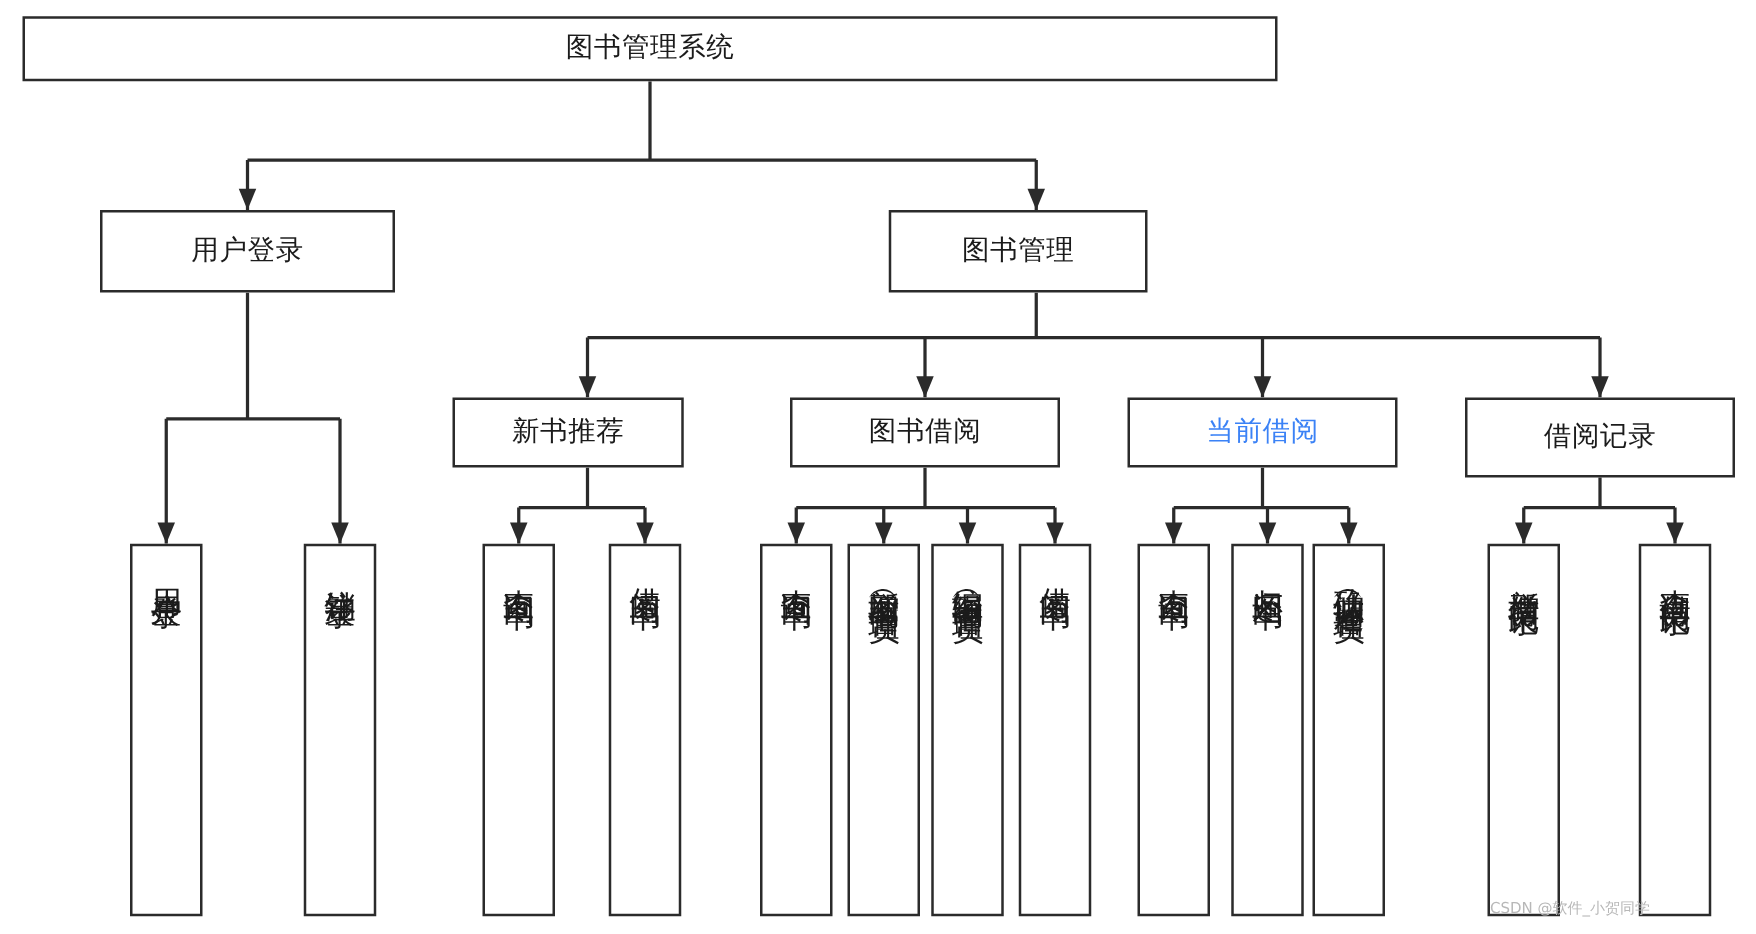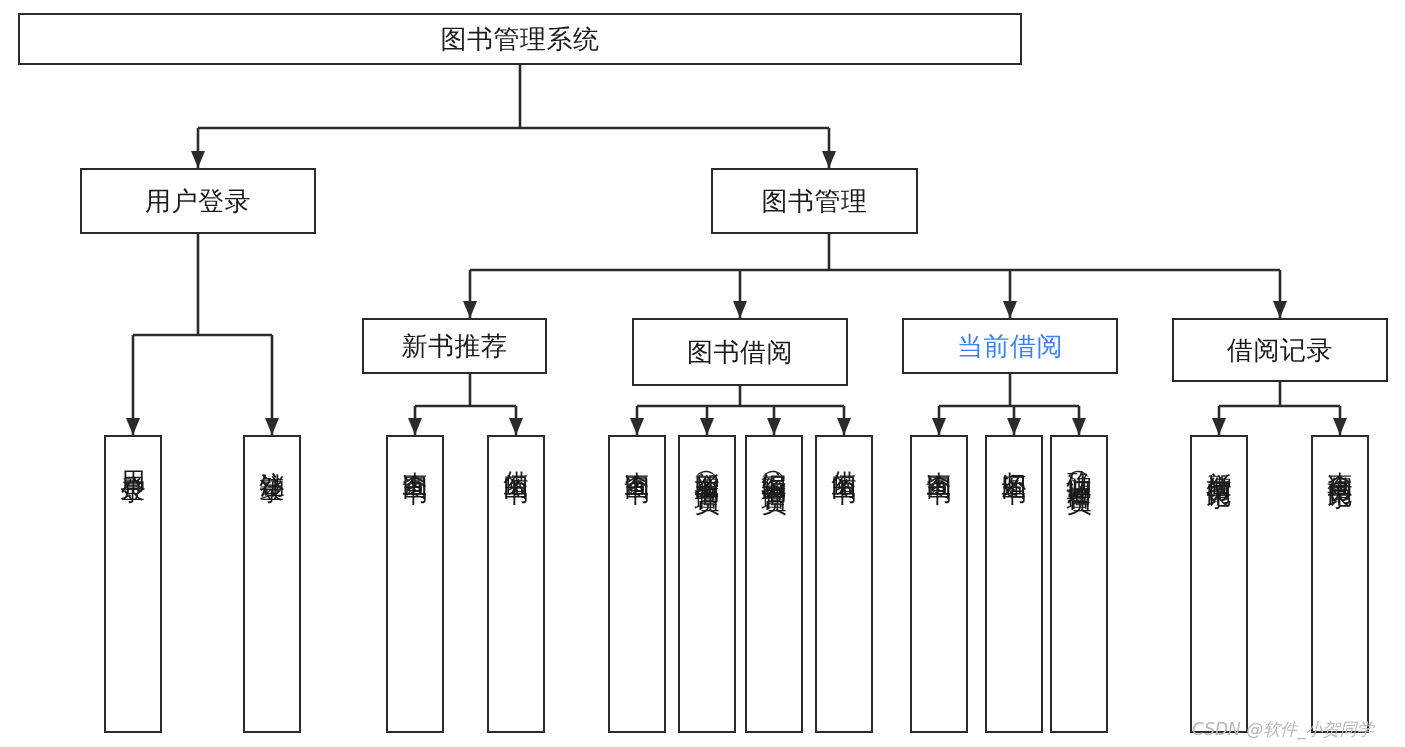--- a/index.html
+++ b/index.html
@@ -31,21 +31,21 @@
     justify-content: center;
   }
   .node-label {
     color: #1b1b1b;
     line-height: 1.18;
     text-align: center;
     letter-spacing: 0.5px;
     white-space: pre;
   }
   .node-box.horiz .node-label {
-    font-size: 26px;
+    font-size: 22px;
   }
   .node-box.vert {
     align-items: flex-start;
     justify-content: center;
     padding-top: 14px;
   }
   .node-box.vert .node-label {
     writing-mode: vertical-rl;
     text-orientation: upright;
     font-size: 25px;
@@ -55,24 +55,23 @@
   .connector-layer {
     position: absolute;
     left: 0; top: 0;
     width: 1405px;
     height: 747px;
     pointer-events: none;
   }
   .watermark {
     position: absolute;
     color: #b8b8b8;
-    font-size: 17px;
+    font-size: 12px;
     white-space: nowrap;
     font-family: "DejaVu Sans", "Liberation Sans", sans-serif;
-    font-style: italic;
   }
 </style>
 </head>
 <body>
 
 <div id="diagram-root">
   <svg class="connector-layer" id="connectors" width="1405" height="747" viewBox="0 0 1405 747">
       <line x1="520" y1="65" x2="520" y2="128" stroke="#2b2b2b" stroke-width="2.6"></line>
       <line x1="198" y1="128" x2="829" y2="128" stroke="#2b2b2b" stroke-width="2.6"></line>
       <line x1="198" y1="128" x2="198" y2="168" stroke="#2b2b2b" stroke-width="2.6"></line>
@@ -132,21 +131,21 @@
       </div>
       <div class="node-box horiz" style="left: 80px; top: 168px; width: 236px; height: 66px; border-color: rgb(43, 43, 43);">
         <div class="node-label" style="color: rgb(27, 27, 27);">用户登录</div>
       </div>
       <div class="node-box horiz" style="left: 711px; top: 168px; width: 207px; height: 66px; border-color: rgb(43, 43, 43);">
         <div class="node-label" style="color: rgb(27, 27, 27);">图书管理</div>
       </div>
       <div class="node-box horiz" style="left: 362px; top: 318px; width: 185px; height: 56px; border-color: rgb(43, 43, 43);">
         <div class="node-label" style="color: rgb(27, 27, 27);">新书推荐</div>
       </div>
-      <div class="node-box horiz" style="left: 632px; top: 318px; width: 216px; height: 68px; border-color: rgb(43, 43, 43);">
+      <div class="node-box horiz" style="left: 632px; top: 318px; width: 216px; height: 56px; border-color: rgb(43, 43, 43);">
         <div class="node-label" style="color: rgb(27, 27, 27);">图书借阅</div>
       </div>
       <div class="node-box horiz" style="left: 902px; top: 318px; width: 216px; height: 56px; border-color: rgb(43, 43, 43);">
         <div class="node-label" style="color: #3b82f6;">当前借阅</div>
       </div>
       <div class="node-box horiz" style="left: 1172px; top: 318px; width: 216px; height: 64px; border-color: rgb(43, 43, 43);">
         <div class="node-label" style="color: rgb(27, 27, 27);">借阅记录</div>
       </div>
       <div class="node-box vert" style="left: 104px; top: 435px; width: 58px; height: 298px; border-color: rgb(43, 43, 43);">
         <div class="node-label" style="color: rgb(27, 27, 27);">用户登录</div>

